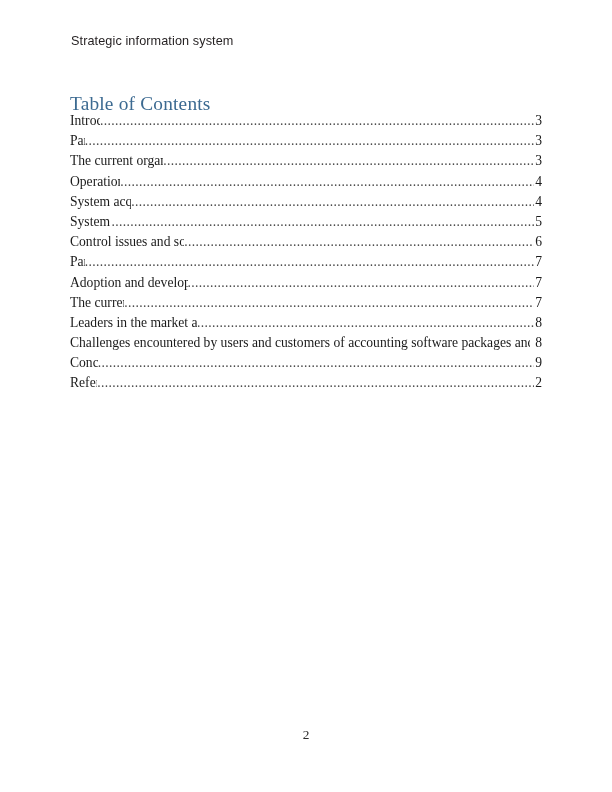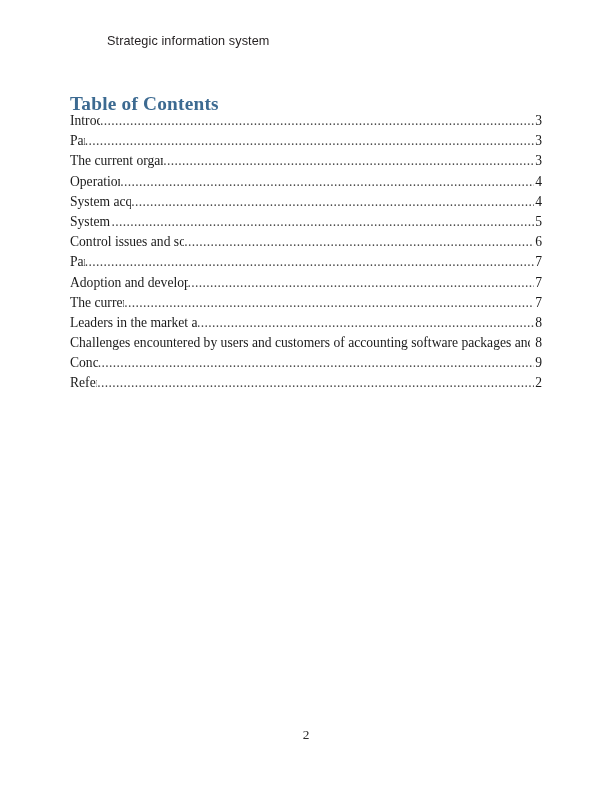--- a/index.html
+++ b/index.html
@@ -17,28 +17,27 @@
   }
   .running-header {
     position: absolute;
     left: 71px;
     top: 34px;
     font-family: "Liberation Sans", sans-serif;
     font-size: 9.5pt;
     color: #231f20;
     letter-spacing: 0.1px;
     white-space: nowrap;
-    margin-left: 36px;
   }
   .toc-title {
     position: absolute;
     left: 70px;
     top: 93px;
     font-family: "Liberation Serif", serif;
-    font-weight: bold;
+    font-weight: normal;
     font-size: 14.5pt;
     color: #3c6a91;
     letter-spacing: 0.2px;
     white-space: nowrap;
   }
   .toc-list {
     position: absolute;
     left: 70px;
     top: 113px;
     width: 472px;

